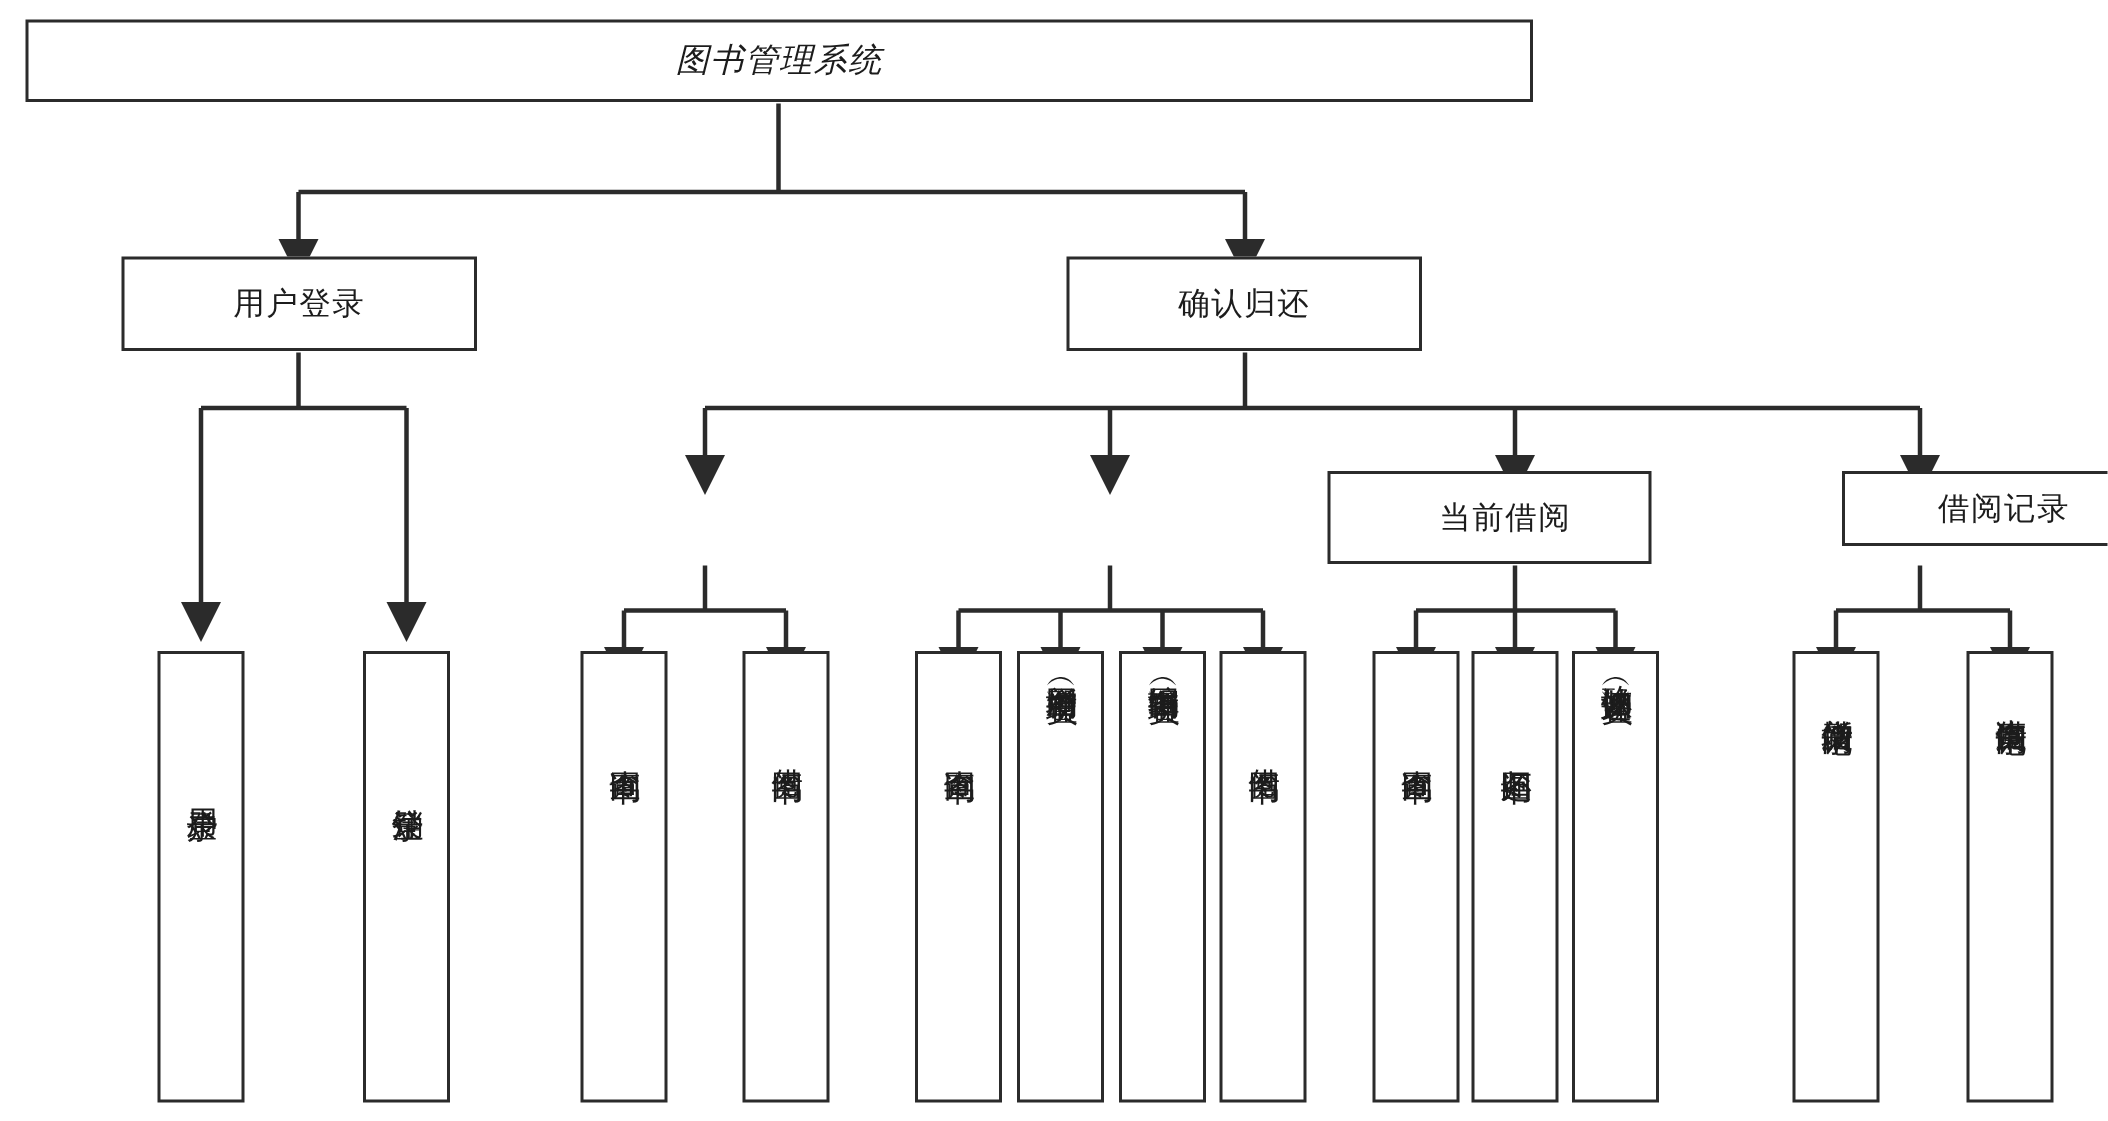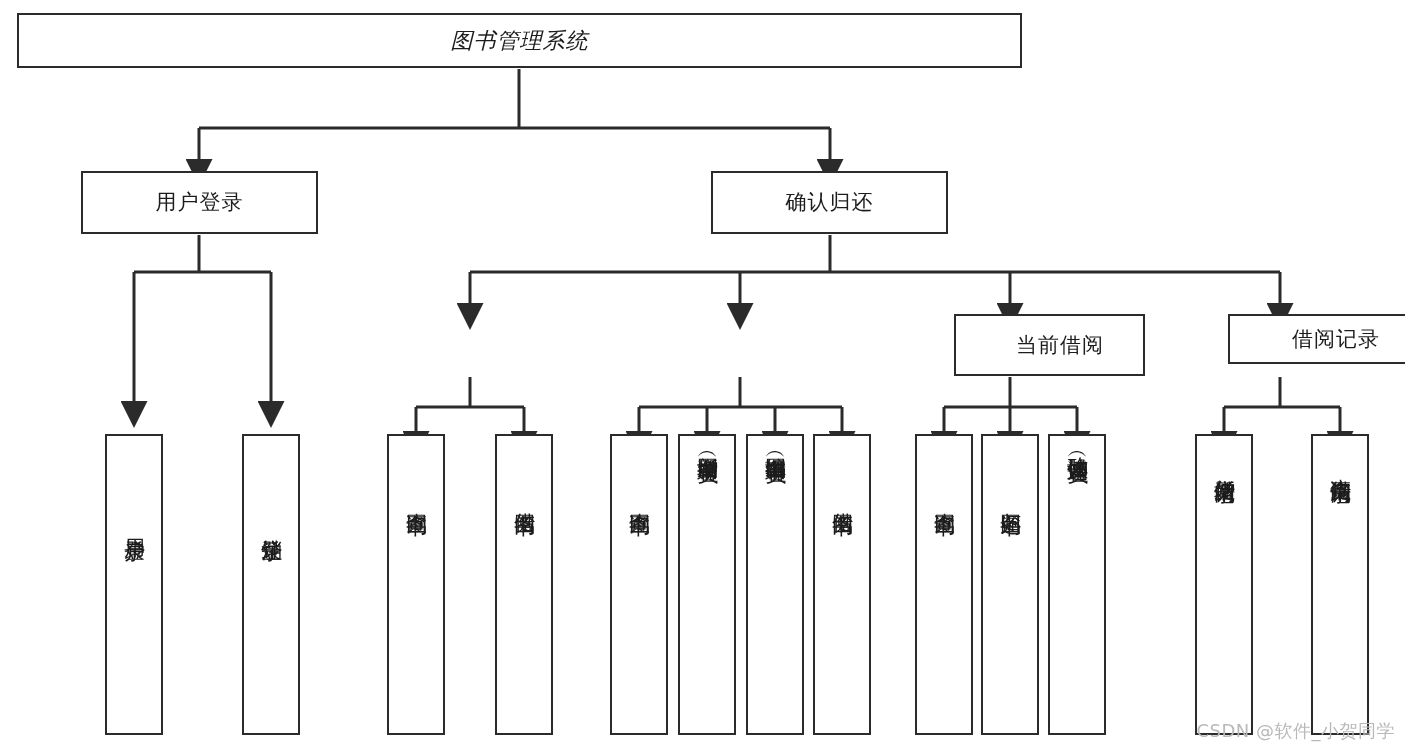--- a/index.html
+++ b/index.html
@@ -141,21 +141,21 @@
     <span class="node-h">图书管理系统</span>
   </div>
 
   <div class="node" style="left:81px; top:171px; width:237px; height:63px;">
     <span class="node-h">用户登录</span>
   </div>
   <div class="node" style="left:711px; top:171px; width:237px; height:63px;">
     <span class="node-h">确认归还</span>
   </div>
 
-  <div class="node" style="left:954px; top:314px; width:191px; height:62px;padding-left:21px;">
+  <div class="node" style="left:885px; top:314px; width:216px; height:62px;padding-left:21px;">
     <span class="node-h">当前借阅</span>
   </div>
   <div class="node" style="left:1228px; top:314px; width:216px; height:50px;">
     <span class="node-h">借阅记录</span>
   </div>
 
   <div class="node node-leaf leaf-lower" style="left:105px; top:434px; width:58px; height:301px;">
     <span class="node-v">用户登录</span>
   </div>
   <div class="node node-leaf leaf-lower" style="left:242px; top:434px; width:58px; height:301px;">
@@ -192,15 +192,14 @@
     <span class="node-v">确认归还（管理员）</span>
   </div>
 
   <div class="node node-leaf leaf-mid" style="left:1195px; top:434px; width:58px; height:301px; padding-top:26px;">
     <span class="node-v">新增借阅记录</span>
   </div>
   <div class="node node-leaf leaf-mid" style="left:1311px; top:434px; width:58px; height:301px; padding-top:26px;">
     <span class="node-v">查询借阅记录</span>
   </div>
 
-  <div id="watermark">CSDN @软件_小贺同学</div>
 
 </div>
 
 </body></html>

